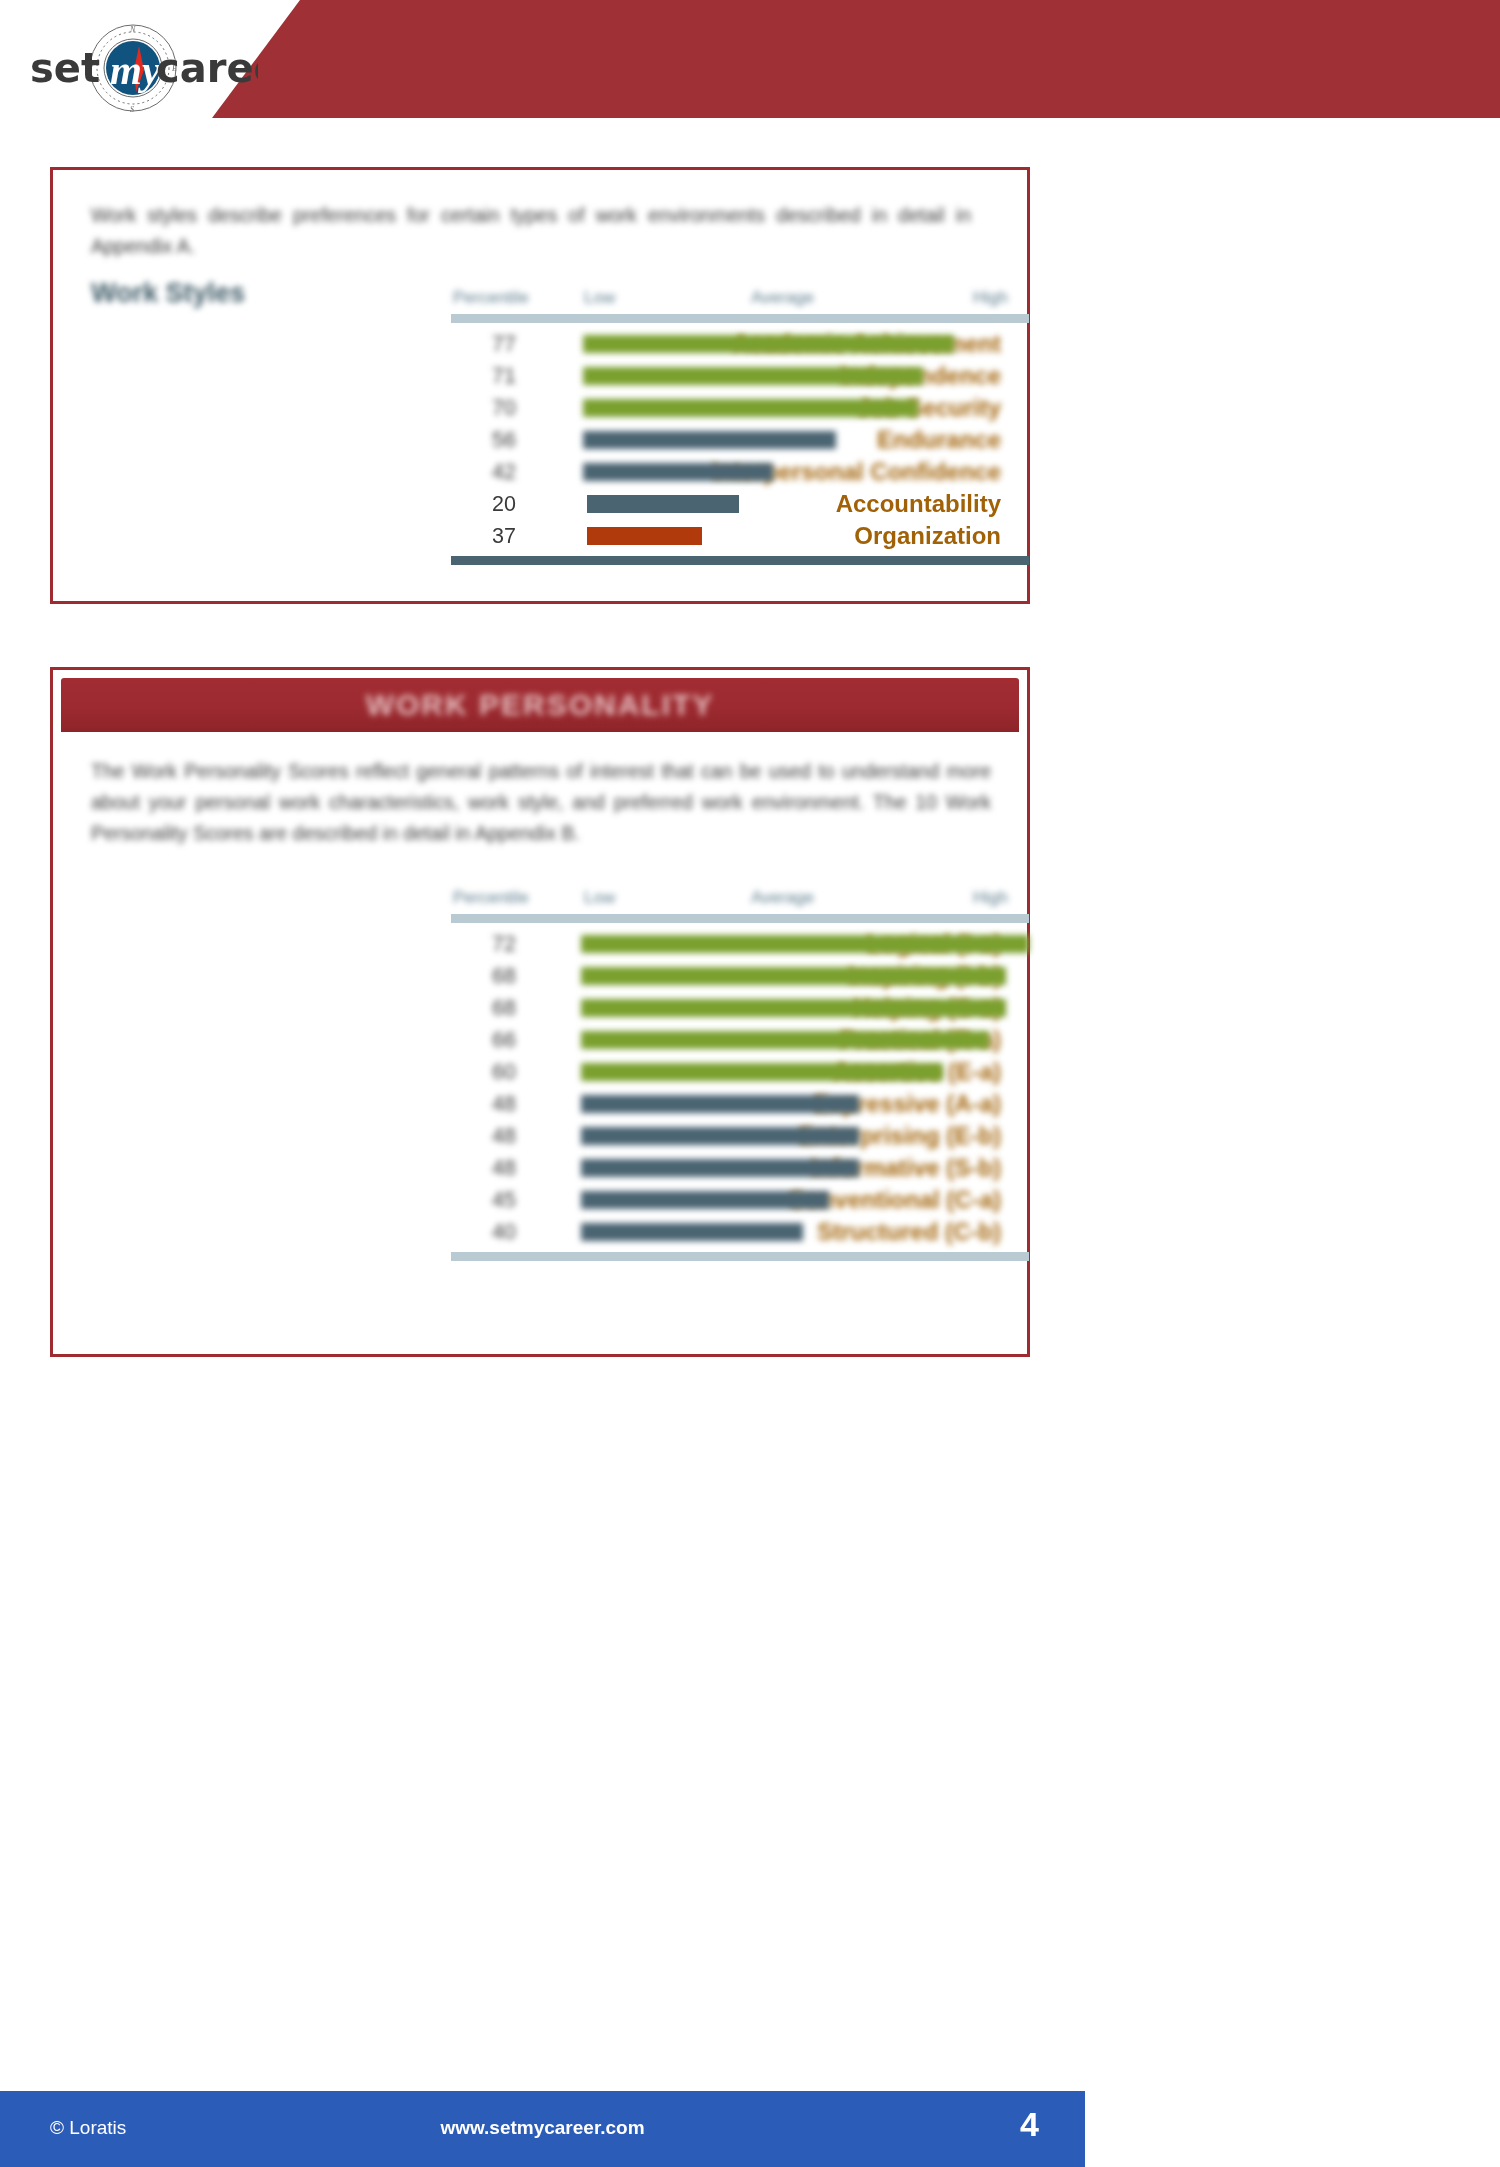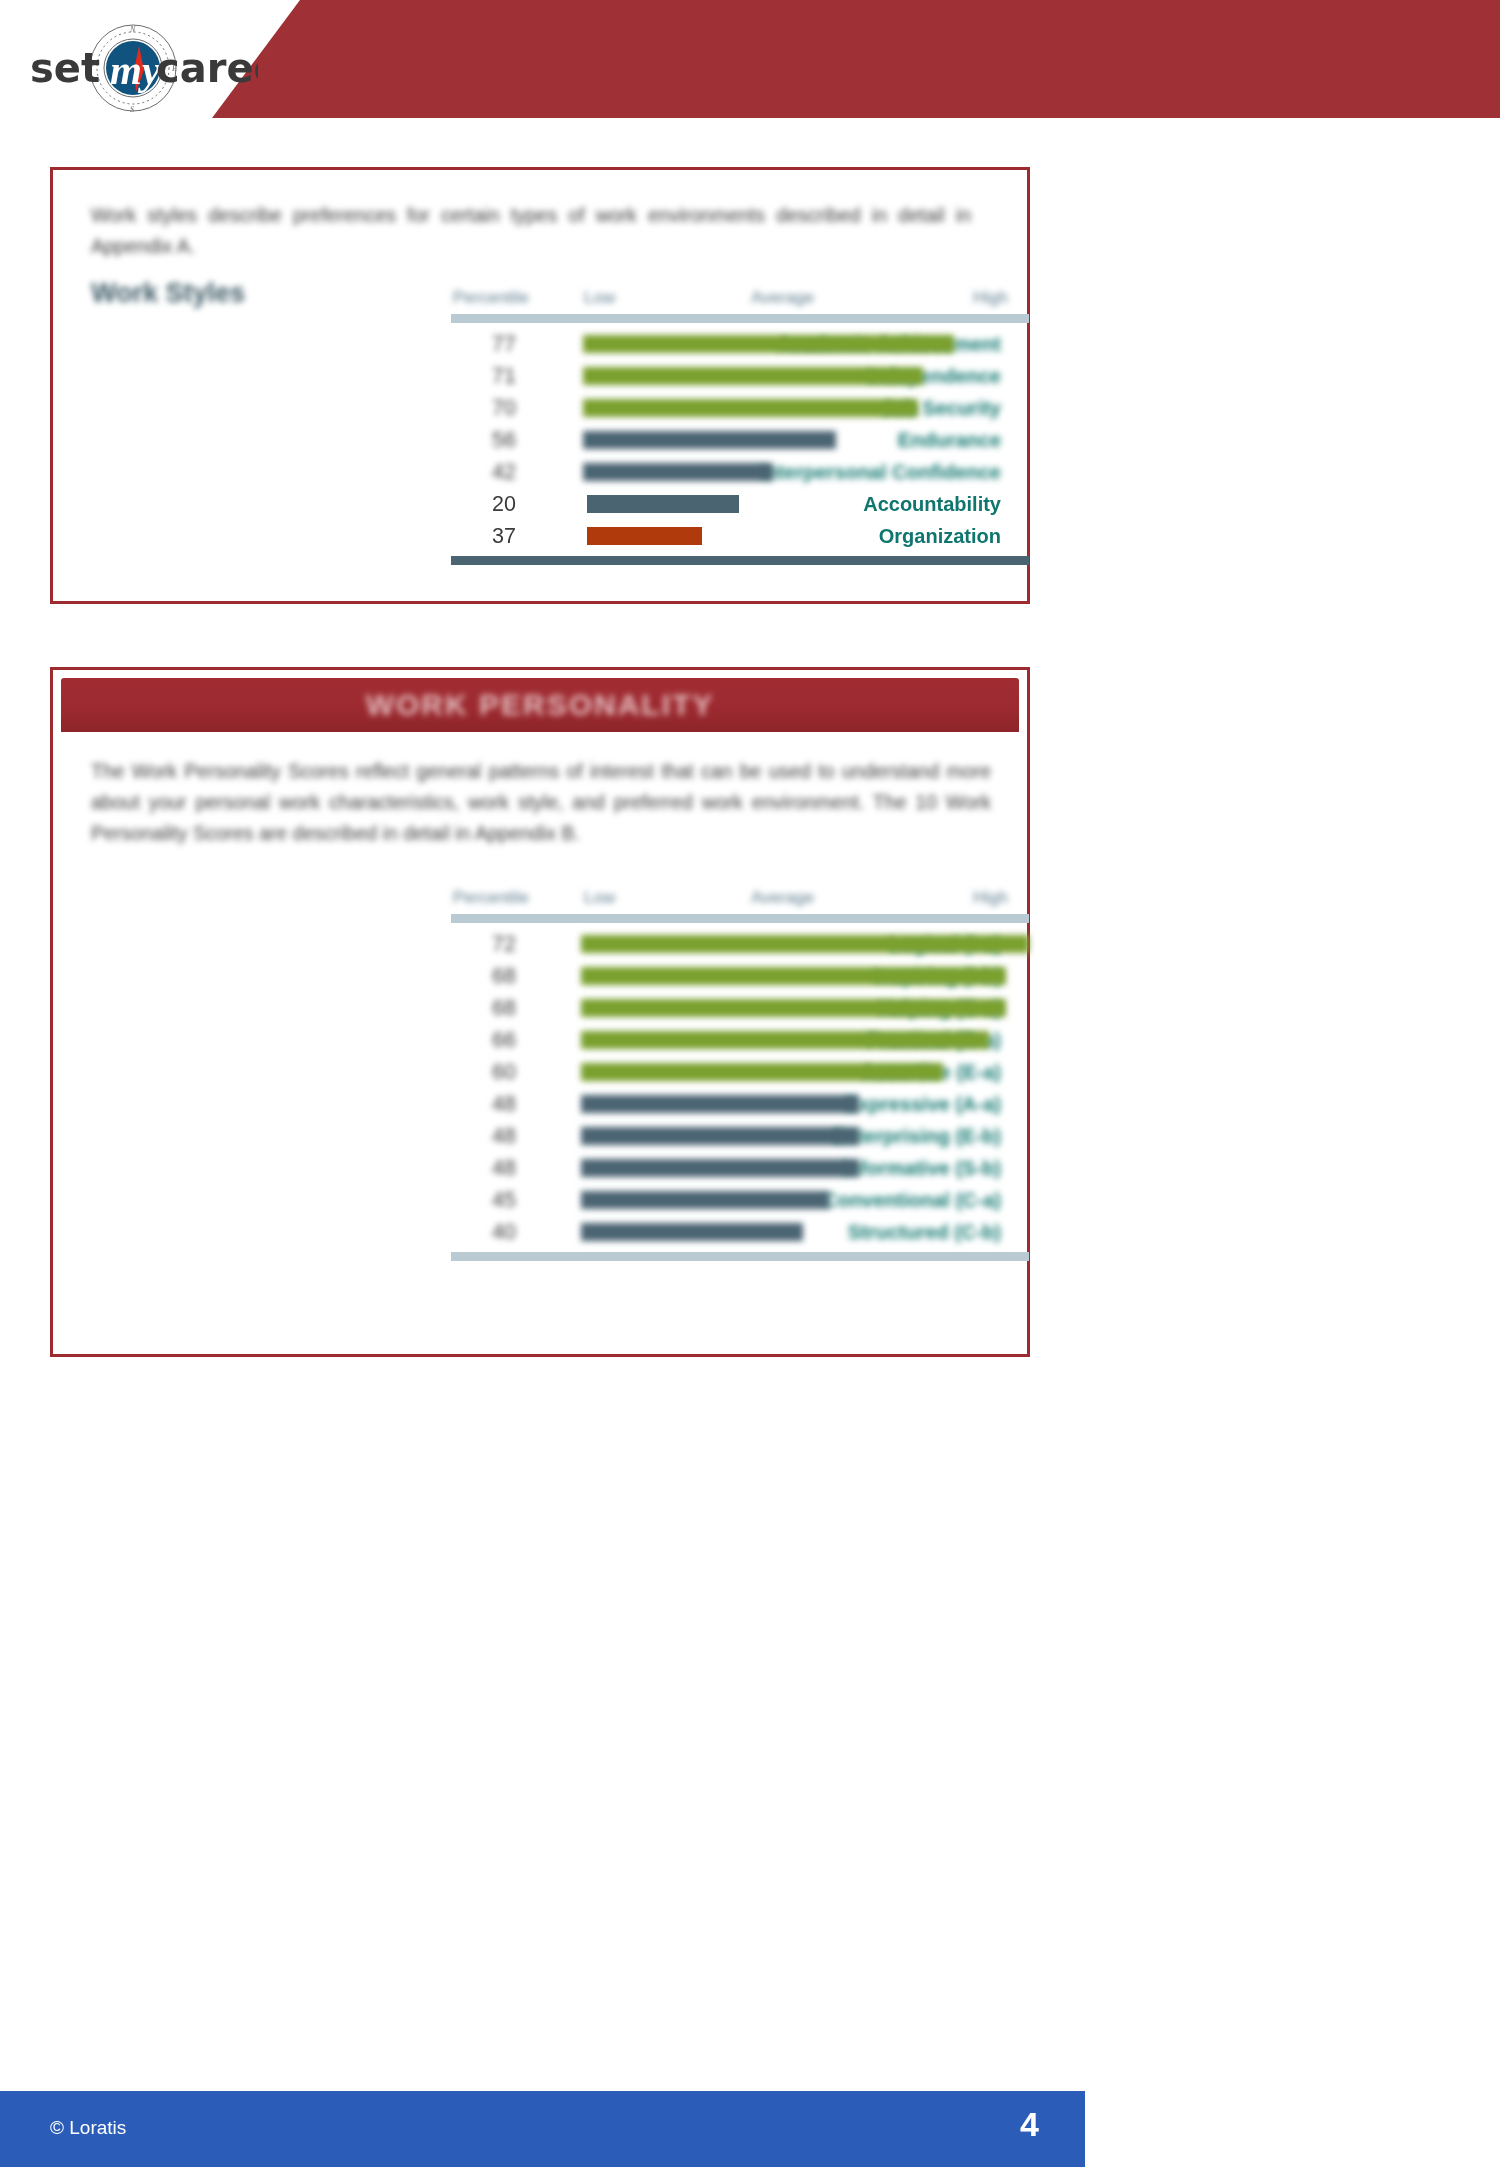--- a/index.html
+++ b/index.html
@@ -93,21 +93,21 @@
     background:#4a6472;
   }
   .axis-bottom.light{background:#b9cad2;}
 
   .row{
     position:absolute;left:0;width:100%;height:30px;
   }
   .row .label{
     position:absolute;right:0;top:0;width:100%;
     text-align:right;
-    color:#0f766e;font-size:20px;font-weight:bold;
+    color:#a16207;font-size:24px;font-weight:bold;
     line-height:28px;
     white-space:nowrap;
   }
   .row .value{
     position:absolute;top:0;
     text-align:center;
     color:#3a3a3a;font-size:21.5px;
     line-height:28px;
   }
   .row .bar{
@@ -310,14 +310,15 @@
       <div class="value blurred" style="left:386px;width:54px;">40</div>
       <div class="bar blurred" style="left:490px;width:222px;background:#4a6472;"></div>
     </div>
 
     <div class="axis-bottom light" style="left:360px;top:364px;width:578px;"></div>
   </div>
 </div>
 
 <div class="footer">
   <div class="copy">© Loratis</div>
+  <div class="site">www.setmycareer.com</div>
   <div class="pageno">4</div>
 </div>
 
 </body></html>

